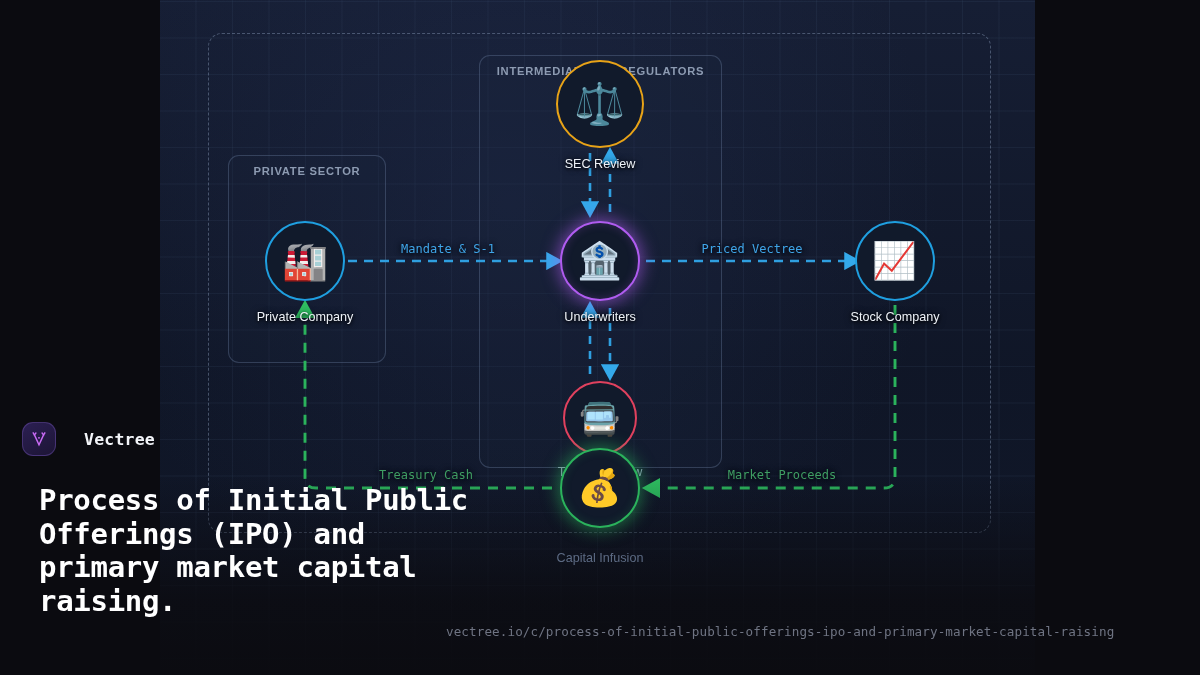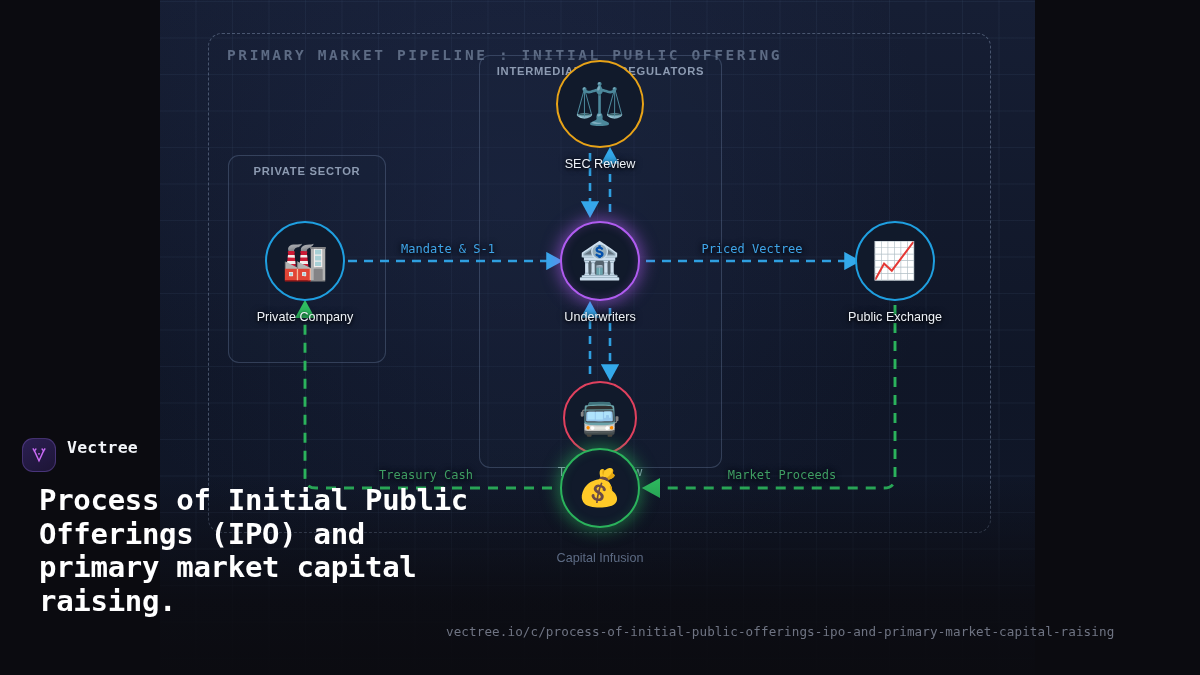--- a/index.html
+++ b/index.html
@@ -91,22 +91,22 @@
     position:absolute; transform:translate(-50%,-50%);
     font-family:"DejaVu Sans Mono","Liberation Mono",monospace;
     font-size:12px; white-space:nowrap;
     text-shadow:0 1px 4px rgba(8,10,18,0.98), 0 0 6px rgba(8,10,18,0.9);
   }
   .el-blue  { color:#3fa5e8; }
   .el-green { color:#3f9e63; }
 
   
   #brandrow {
-    position:absolute; left:22px; top:438px;
-    display:flex; align-items:flex-start; gap:11px; z-index:30;
+    position:absolute; left:22px; top:422px;
+    display:flex; align-items:center; gap:28px; z-index:30;
   }
   #logo {
     width:34px; height:34px; border-radius:11px;
     background:linear-gradient(150deg,#2b1f52,#1d1536);
     border:1px solid rgba(150,110,230,0.30);
     display:flex; align-items:center; justify-content:center;
   }
   #brandname {
     font-family:"DejaVu Sans Mono","Liberation Mono",monospace;
     font-size:16.5px; font-weight:700; color:#f2f4f8; letter-spacing:0.2px;
@@ -125,21 +125,20 @@
   }
 </style>
 </head>
 <body>
 
 <div id="canvas">
   <div id="grid"></div>
   <div id="vignette"></div>
 
   <div id="outerframe"></div>
-  <div id="pipeline-title">PRIMARY MARKET PIPELINE : INITIAL PUBLIC OFFERING</div>
 
   <div class="group" id="grp-private">
     <div class="group-label">PRIVATE SECTOR</div>
   </div>
   <div class="group" id="grp-inter">
     <div class="group-label">INTERMEDIARIES &amp; REGULATORS</div>
   </div>
 
   <svg id="edges">
     <defs>
@@ -196,21 +195,21 @@
     <div class="ring" style="width:80px;height:80px;border:2.8px solid #b05cf0;box-shadow:0 0 16px 3px rgba(176,92,240,0.55), inset 0 0 10px rgba(176,92,240,0.22);">
       <span class="node-emoji" style="font-size:36px;">🏦</span>
     </div>
     <div class="node-label" style="top:89px;">Underwriters</div>
   </div>
 
   <div class="node" style="left:735px;top:261px;">
     <div class="ring" style="width:80px;height:80px;border:2.4px solid #1f9fe0;">
       <span class="node-emoji" style="font-size:36px;">📈</span>
     </div>
-    <div class="node-label" style="top:89px;">Public Exchange</div>
+    <div class="node-label" style="top:89px;">Stock Company</div>
   </div>
 
   <div class="node" style="left:440px;top:418px;">
     <div class="ring" style="width:74px;height:74px;border:2.2px solid #e0415e;">
       <span class="node-emoji" style="font-size:33px;">🚍</span>
     </div>
     <div class="node-label" style="top:84px;color:#8d9bb2;text-shadow:none;">The Roadshow</div>
   </div>
 
   <div class="node" style="left:440px;top:488px;z-index:12;">

